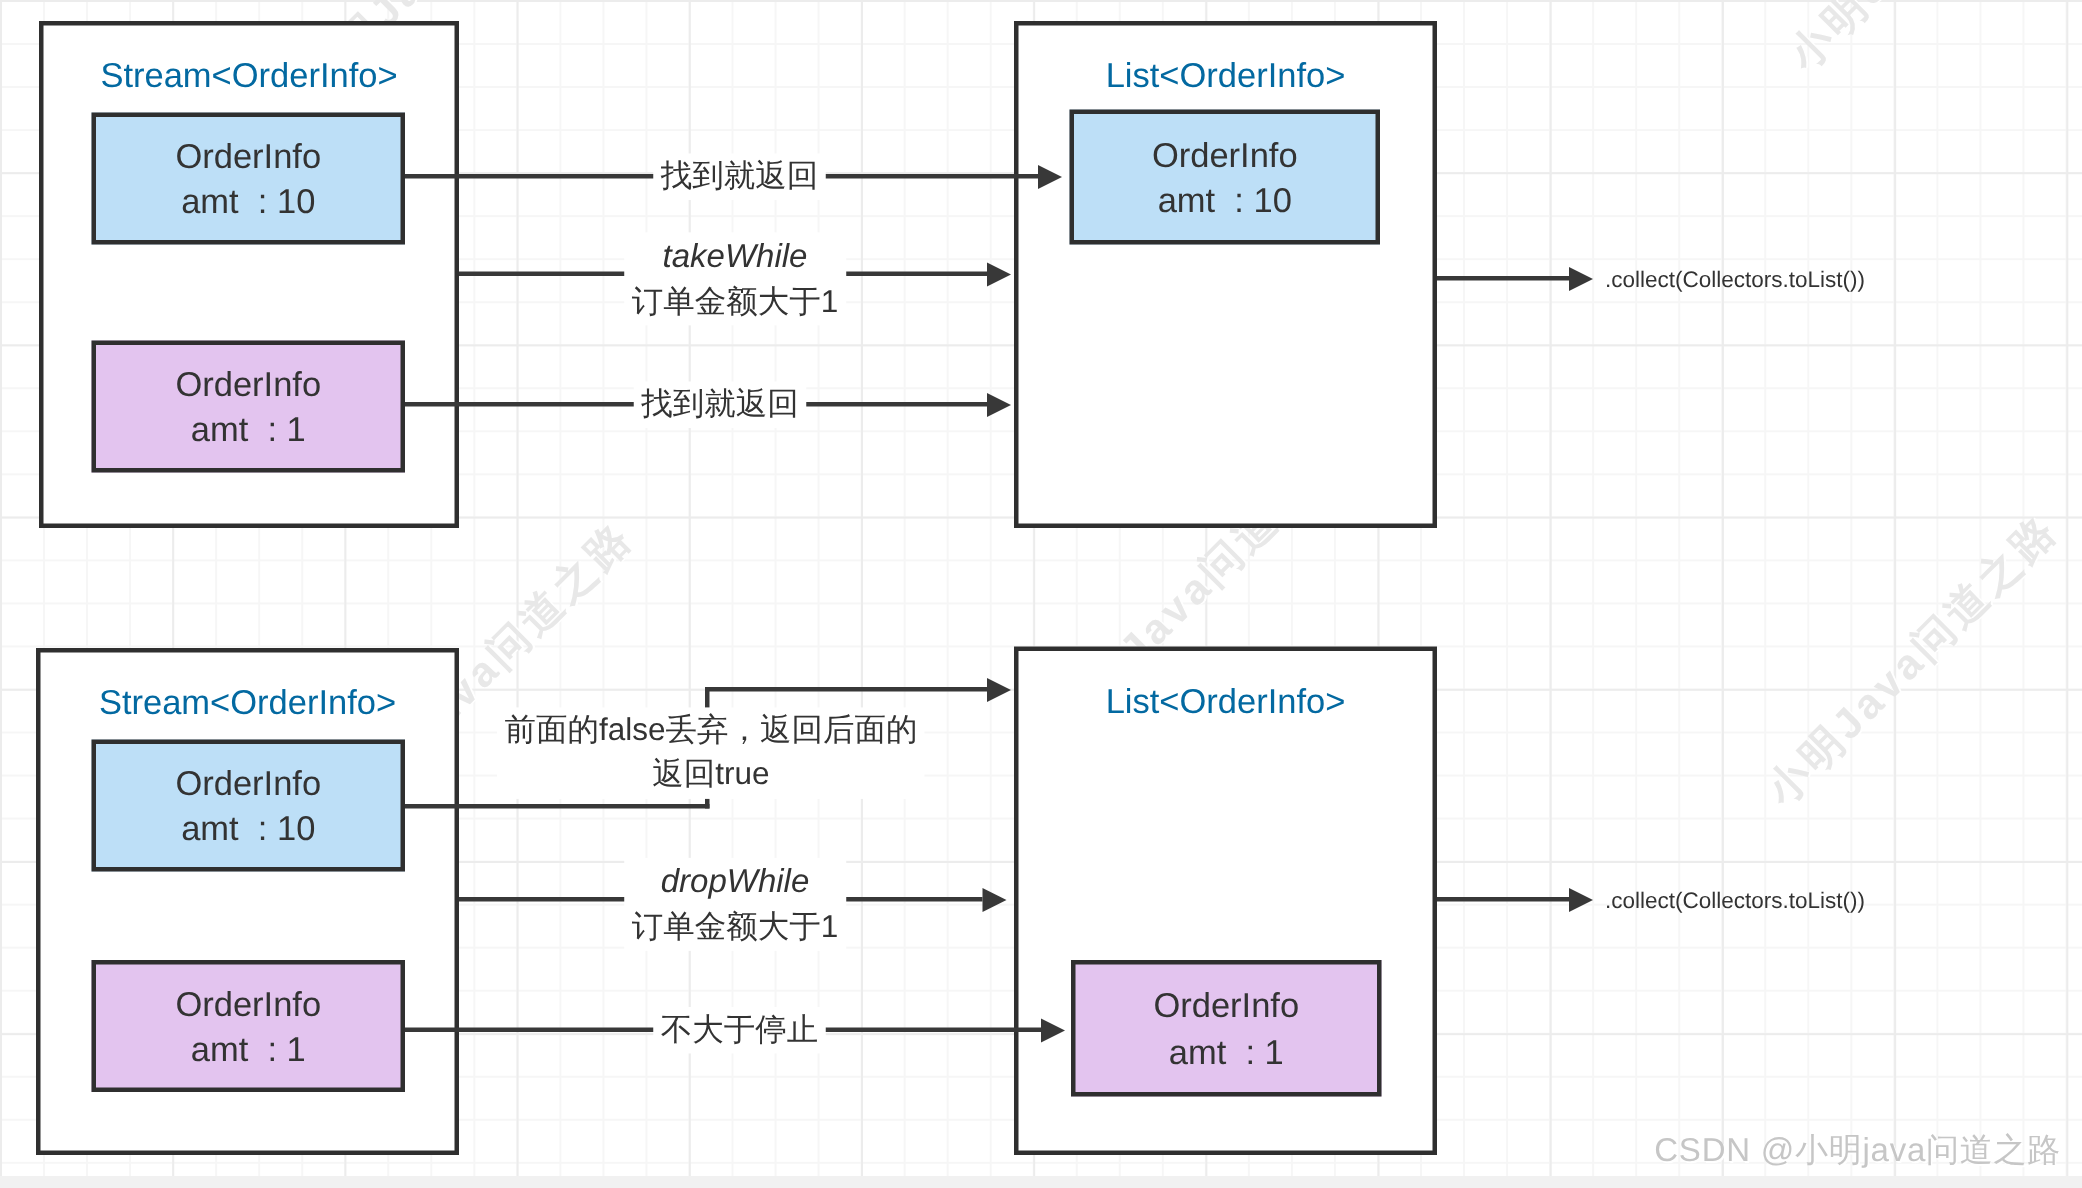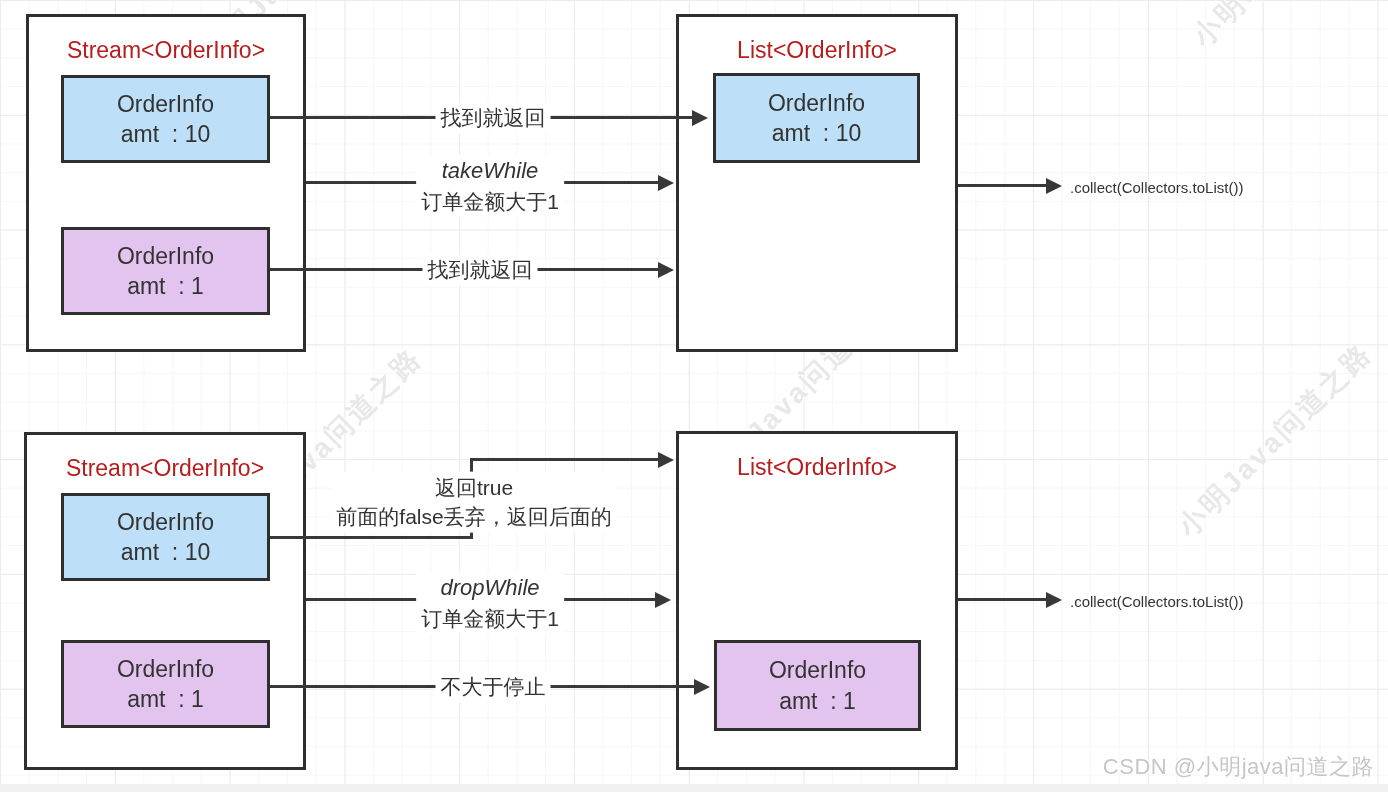--- a/index.html
+++ b/index.html
@@ -26,21 +26,21 @@
     font-size:22px;color:#c6c6c6;letter-spacing:0.5px;white-space:nowrap;
     text-shadow:1px 1px 0 #ffffff;
   }
   .page-edge{position:absolute;left:0;top:784px;width:1388px;height:8px;background:#f1f1f1;z-index:0;}
   .box{
     position:absolute;z-index:2;background:#ffffff;
     border:3px solid #2f2f2f;box-sizing:border-box;
   }
   .box-title{
     position:absolute;top:20px;left:0;width:100%;text-align:center;
-    font-size:23px;color:#b91c1c;white-space:nowrap;
+    font-size:23px;color:#0369a1;white-space:nowrap;
   }
   .node{
     position:absolute;z-index:2;border:3px solid #2f2f2f;box-sizing:border-box;
     display:flex;flex-direction:column;align-items:center;justify-content:center;
     font-size:23px;line-height:1.32;color:#333;text-align:center;
   }
   .node.blue{background:#BDDFF7;}
   .node.purple{background:#E3C4EF;}
   .hline{position:absolute;z-index:2;height:3px;background:#383838;}
   .vline{position:absolute;z-index:2;width:3px;background:#383838;}
@@ -129,22 +129,22 @@
   <div class="node purple" style="left:714px;top:640px;width:207px;height:91px">
     <div>OrderInfo</div>
     <div>amt&nbsp;&nbsp;:&nbsp;1</div>
   </div>
 
   <div class="hline" style="left:270px;top:536px;width:203px"></div>
   <div class="vline" style="left:470px;top:459px;height:80px"></div>
   <div class="hline" style="left:470px;top:458px;width:188px"></div>
   <div class="ah" style="left:658px;top:452px"></div>
   <div class="arrow-label" style="left:474px;top:502px">
+    <div>前面的false丢弃，返回后面的</div>
     <div>返回true</div>
-    <div>前面的false丢弃，返回后面的</div>
   </div>
 
   <div class="hline" style="left:306px;top:598px;width:349px"></div>
   <div class="ah" style="left:655px;top:592px"></div>
   <div class="arrow-label" style="left:490px;top:603px">
     <div class="en">dropWhile</div>
     <div>订单金额大于1</div>
   </div>
 
   <div class="hline" style="left:270px;top:685px;width:424px"></div>

